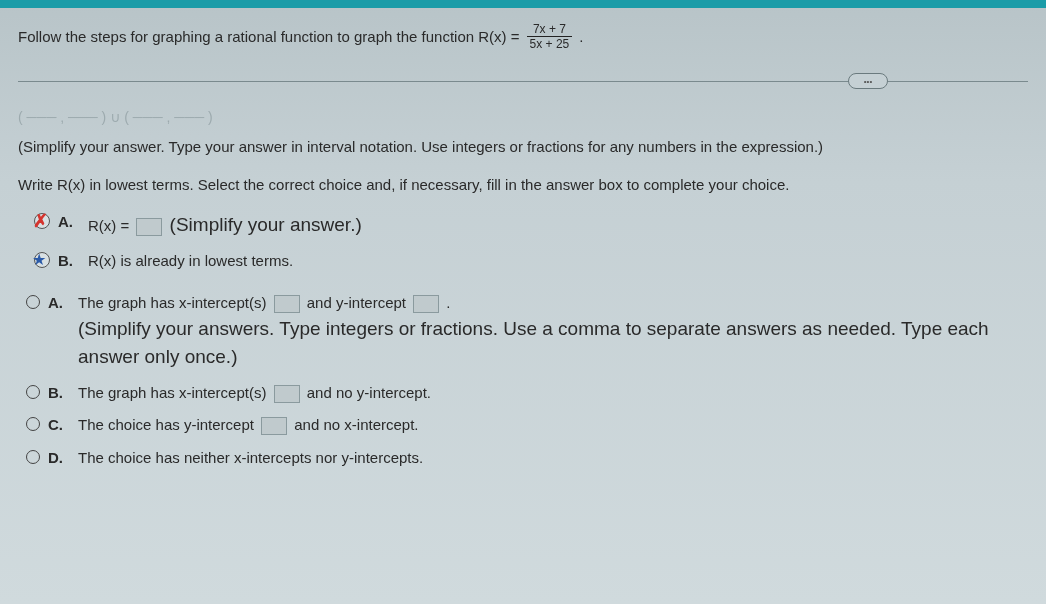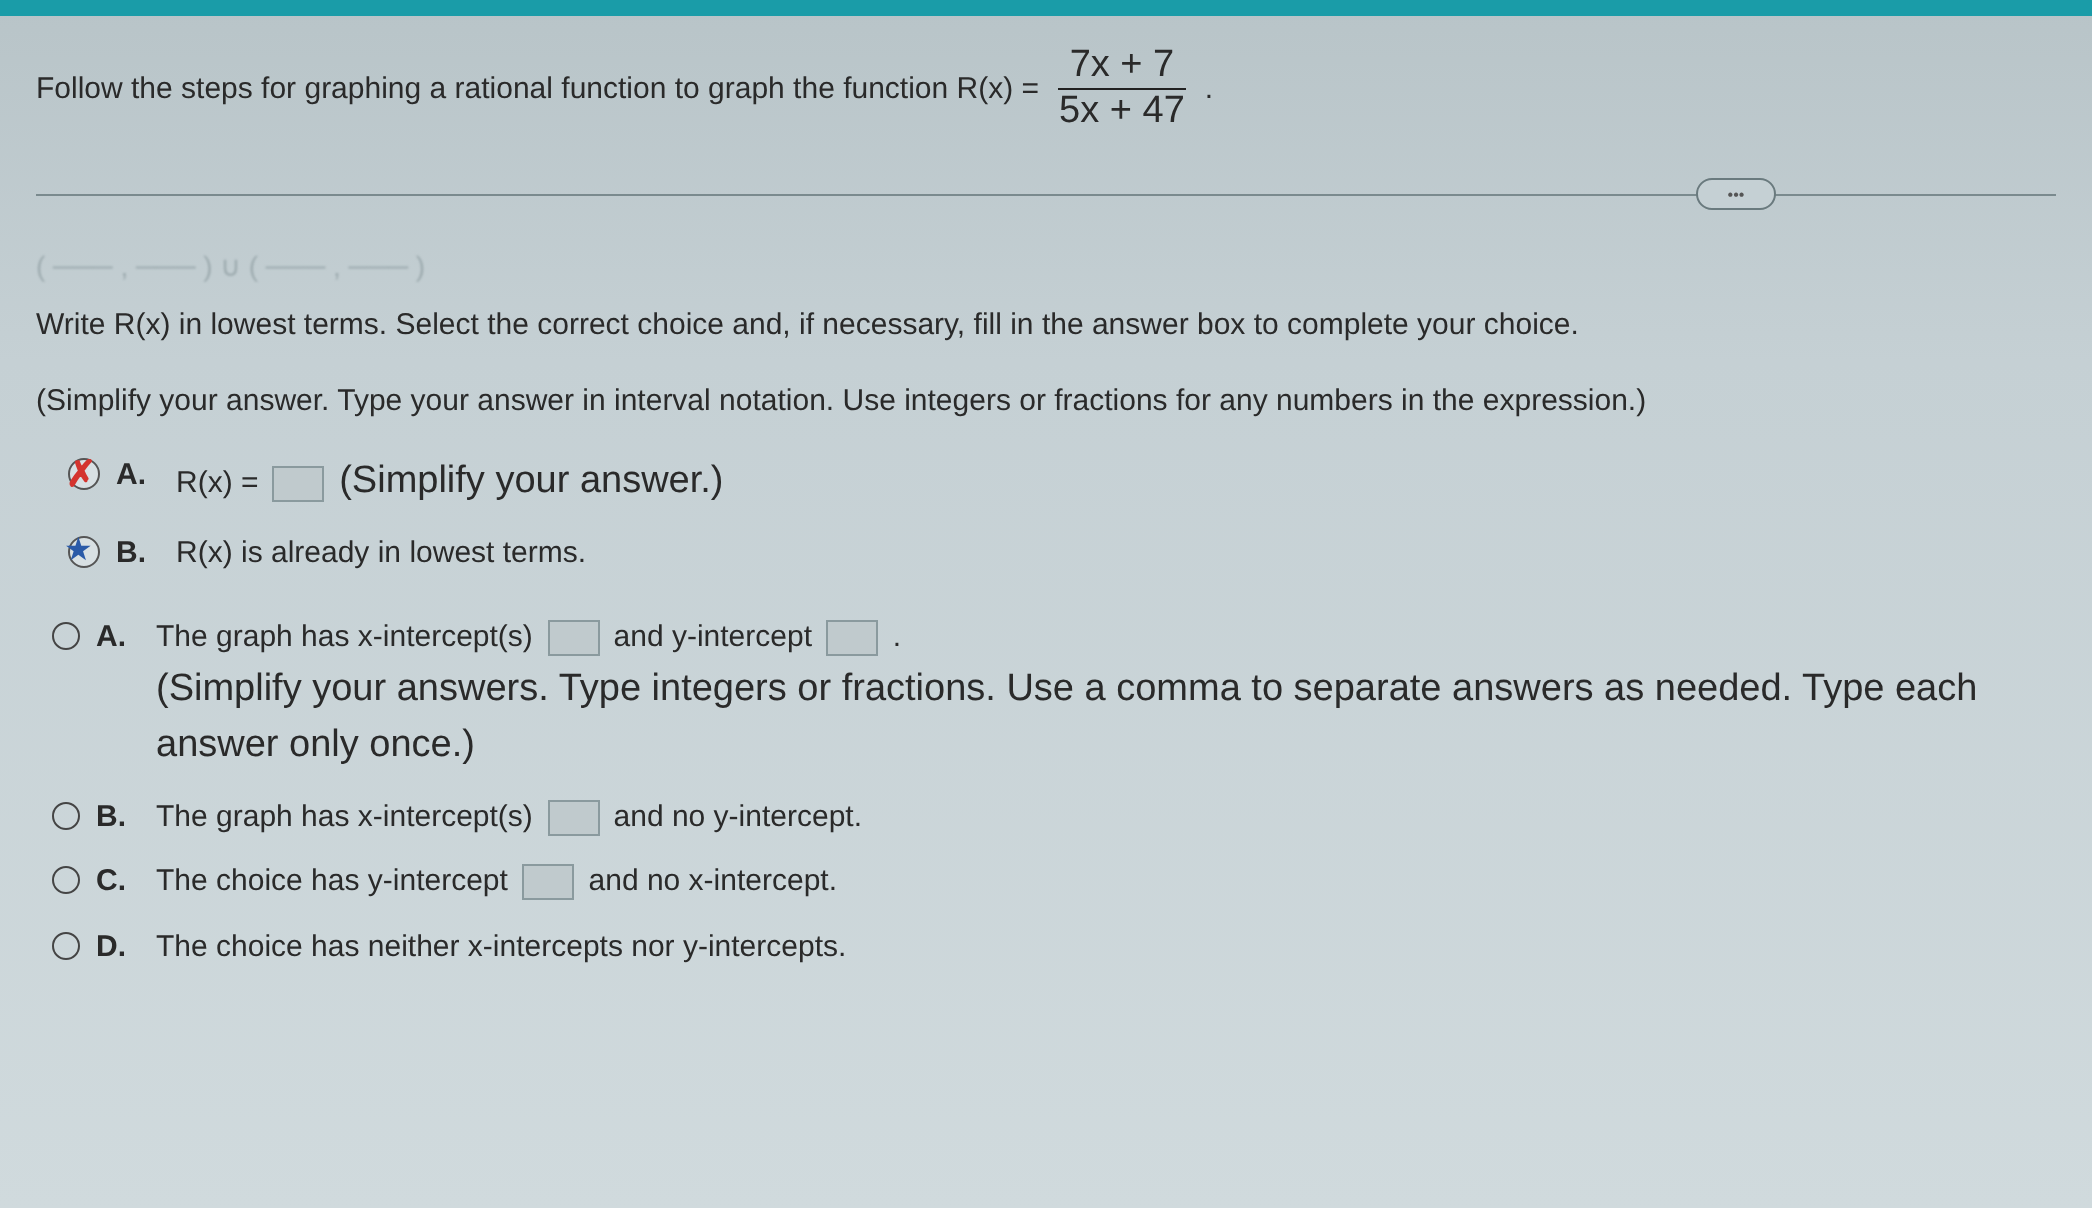--- a/index.html
+++ b/index.html
@@ -24,21 +24,21 @@
     align-items: center;
     font-size: 15px;
     margin-bottom: 20px;
   }
   .frac {
     display: inline-flex;
     flex-direction: column;
     align-items: center;
     vertical-align: middle;
     margin: 0 4px;
-    font-size: 19px;
+    font-size: 12px;
   }
   .frac .num { border-bottom: 1.5px solid #222; padding: 0 6px; }
   .frac .den { padding: 0 6px; }
   .divider-row {
     position: relative;
     height: 20px;
     margin-bottom: 18px;
   }
   .divider-line {
     position: absolute;
@@ -127,35 +127,35 @@
 <body>
 
 <div class="header-bar"></div>
 
 <div class="content">
 
   <div class="question-row">
     <span>Follow the steps for graphing a rational function to graph the function R(x) =</span>
     <span class="frac">
       <span class="num">7x + 7</span>
-      <span class="den">5x + 47</span>
+      <span class="den">5x + 25</span>
     </span>
     <span>.</span>
   </div>
 
   <div class="divider-row">
     <div class="divider-line"></div>
     <div class="pill">•••</div>
   </div>
 
   <div class="faded-text">( ─── , ─── ) ∪ ( ─── , ─── )</div>
 
+  <div class="instr">(Simplify your answer. Type your answer in interval notation. Use integers or fractions for any numbers in the expression.)</div>
+
   <div class="instr">Write R(x) in lowest terms. Select the correct choice and, if necessary, fill in the answer box to complete your choice.</div>
-
-  <div class="instr">(Simplify your answer. Type your answer in interval notation. Use integers or fractions for any numbers in the expression.)</div>
 
   <div class="choice-group">
     <div class="choice-row">
       <div class="radio-mark incorrect"></div>
       <span class="choice-label">A.</span>
       <div class="choice-body">
         <span>R(x) =</span>
         <span class="answer-box"></span>
         <span class="hint">(Simplify your answer.)</span>
       </div>

